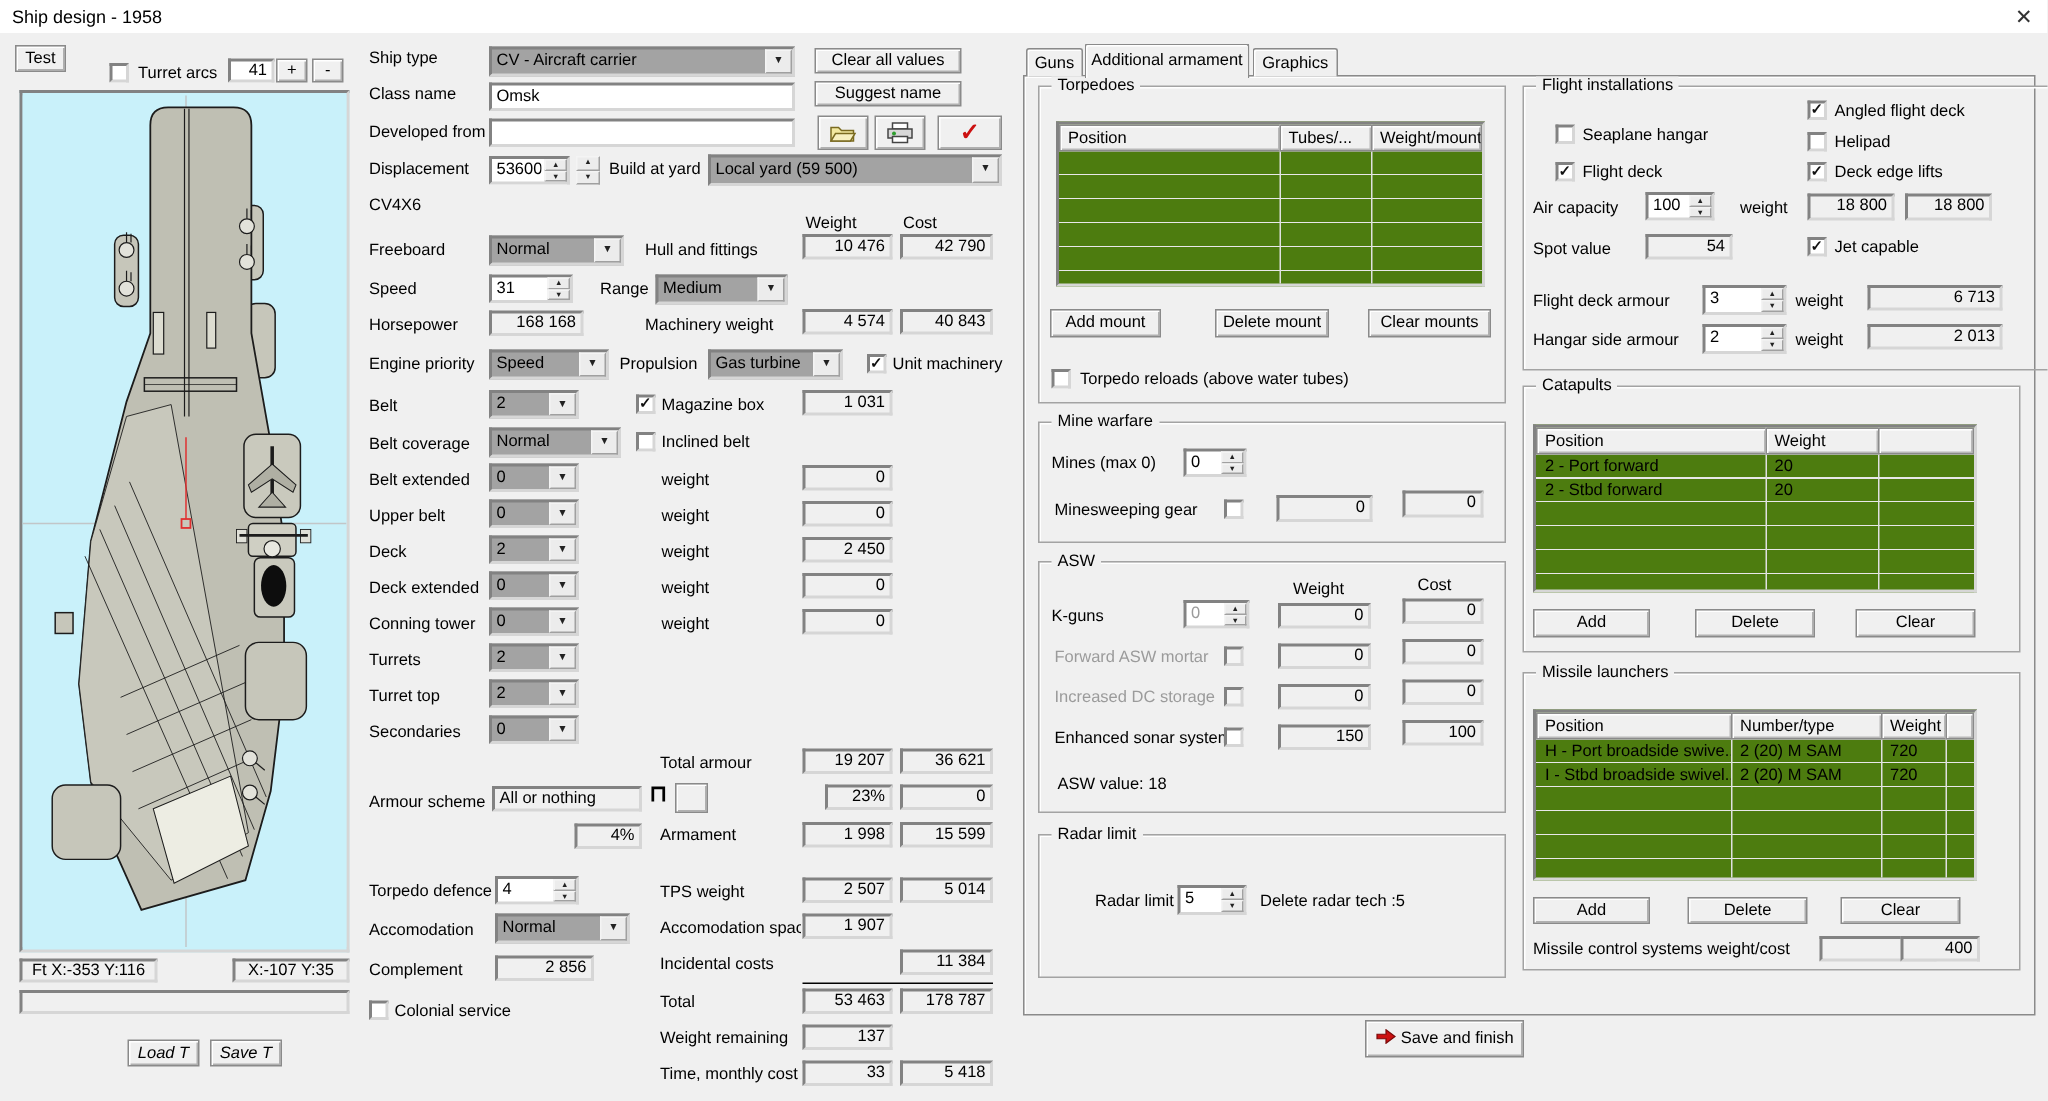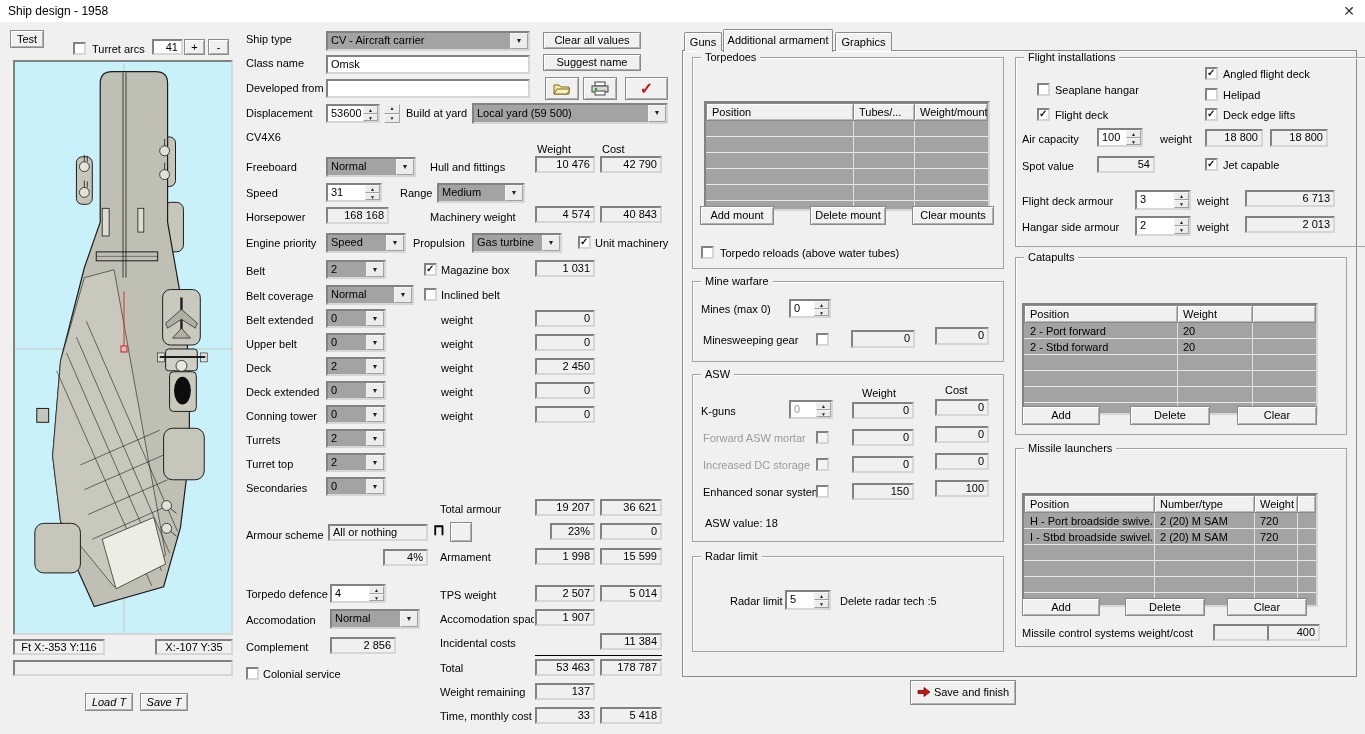--- a/index.html
+++ b/index.html
@@ -29,21 +29,21 @@
   .sb{position:absolute;right:0;width:15px;height:50%;background:#ececec;border:1px outset #f4f4f4;
       font-size:5px;text-align:center;line-height:6px;color:#222;box-sizing:border-box;}
   .su{top:0;} .sd{bottom:0;}
   .udo{position:absolute;width:16px;}
   .udo .sb{width:100%;}
   .cb{position:absolute;width:13px;height:13px;background:#ffffff;border:2px inset #d6d6d6;box-sizing:border-box;}
   .cb.checked::after{content:"✓";position:absolute;left:0px;top:-2px;font-size:10px;font-weight:bold;color:#111;}
   .cb.dis{background:#f4f4f4;}
   .grp{position:absolute;border:1px solid #a3a3a3;box-shadow:1px 1px 0 #fff inset;}
   .grpt{position:absolute;top:-7px;left:8px;background:#f0f0f0;padding:0 4px;line-height:13px;}
-  .tbl{position:absolute;background:#a3a3a3;border:2px inset #d6d6d6;box-sizing:border-box;margin-top:20px;}
+  .tbl{position:absolute;background:#4d7c0f;border:2px inset #d6d6d6;box-sizing:border-box;}
   .th{position:absolute;top:0;height:18px;background:#f0f0f0;border:1px solid #8a8a8a;
       box-shadow:inset 1px 1px 0 #ffffff, inset -1px -1px 0 #b8b8b8;
       line-height:16px;padding-left:5px;box-sizing:border-box;overflow:hidden;white-space:nowrap;}
   .tbody{position:absolute;left:0;right:0;top:18px;bottom:0;
          background-image:repeating-linear-gradient(to bottom, transparent 0 15px, #e8e8e8 15px 16px);}
   .colline{position:absolute;top:18px;bottom:0;width:1px;background:#e0e0e0;}
   .cell{position:absolute;height:16px;line-height:15px;padding-left:6px;white-space:nowrap;overflow:hidden;box-sizing:border-box;}
   .tab{position:absolute;background:#f0f0f0;border:1px solid #8a8a8a;border-bottom:none;
        border-radius:2px 2px 0 0;box-shadow:inset 1px 1px 0 #fff;text-align:center;box-sizing:border-box;}
   .page{position:absolute;border:1px solid #8a8a8a;background:#f0f0f0;box-shadow:inset 1px 1px 0 #fff;}

